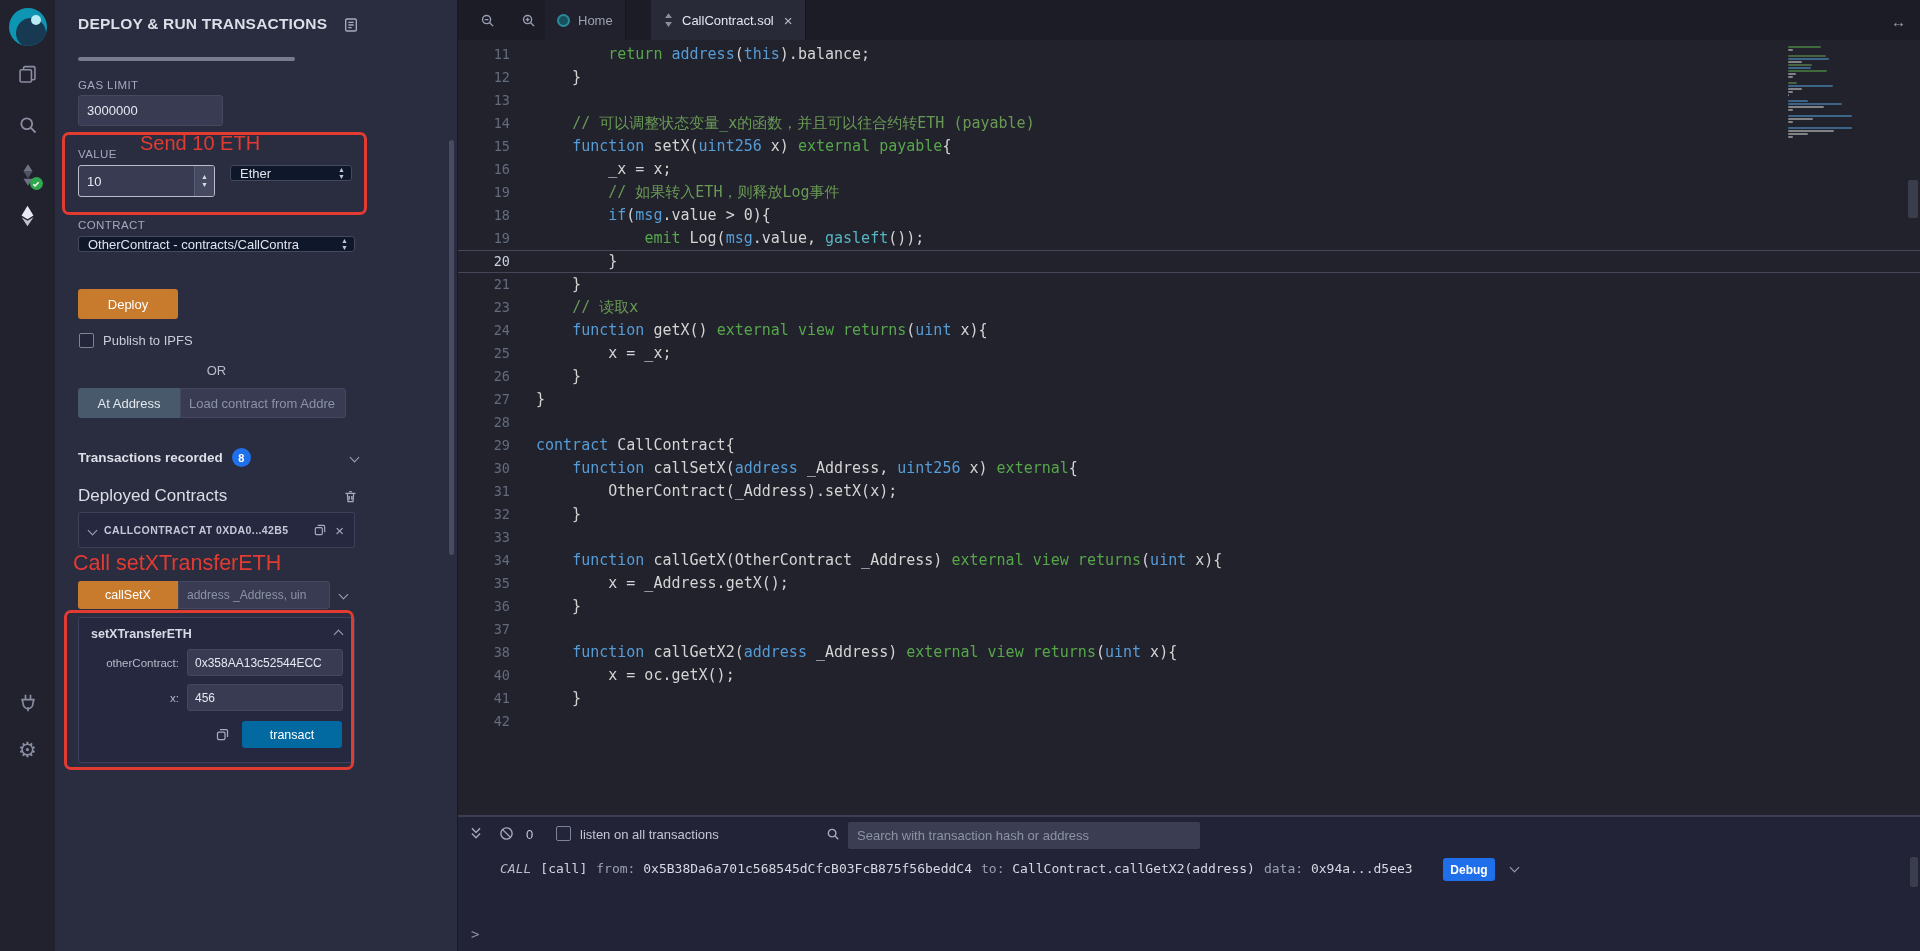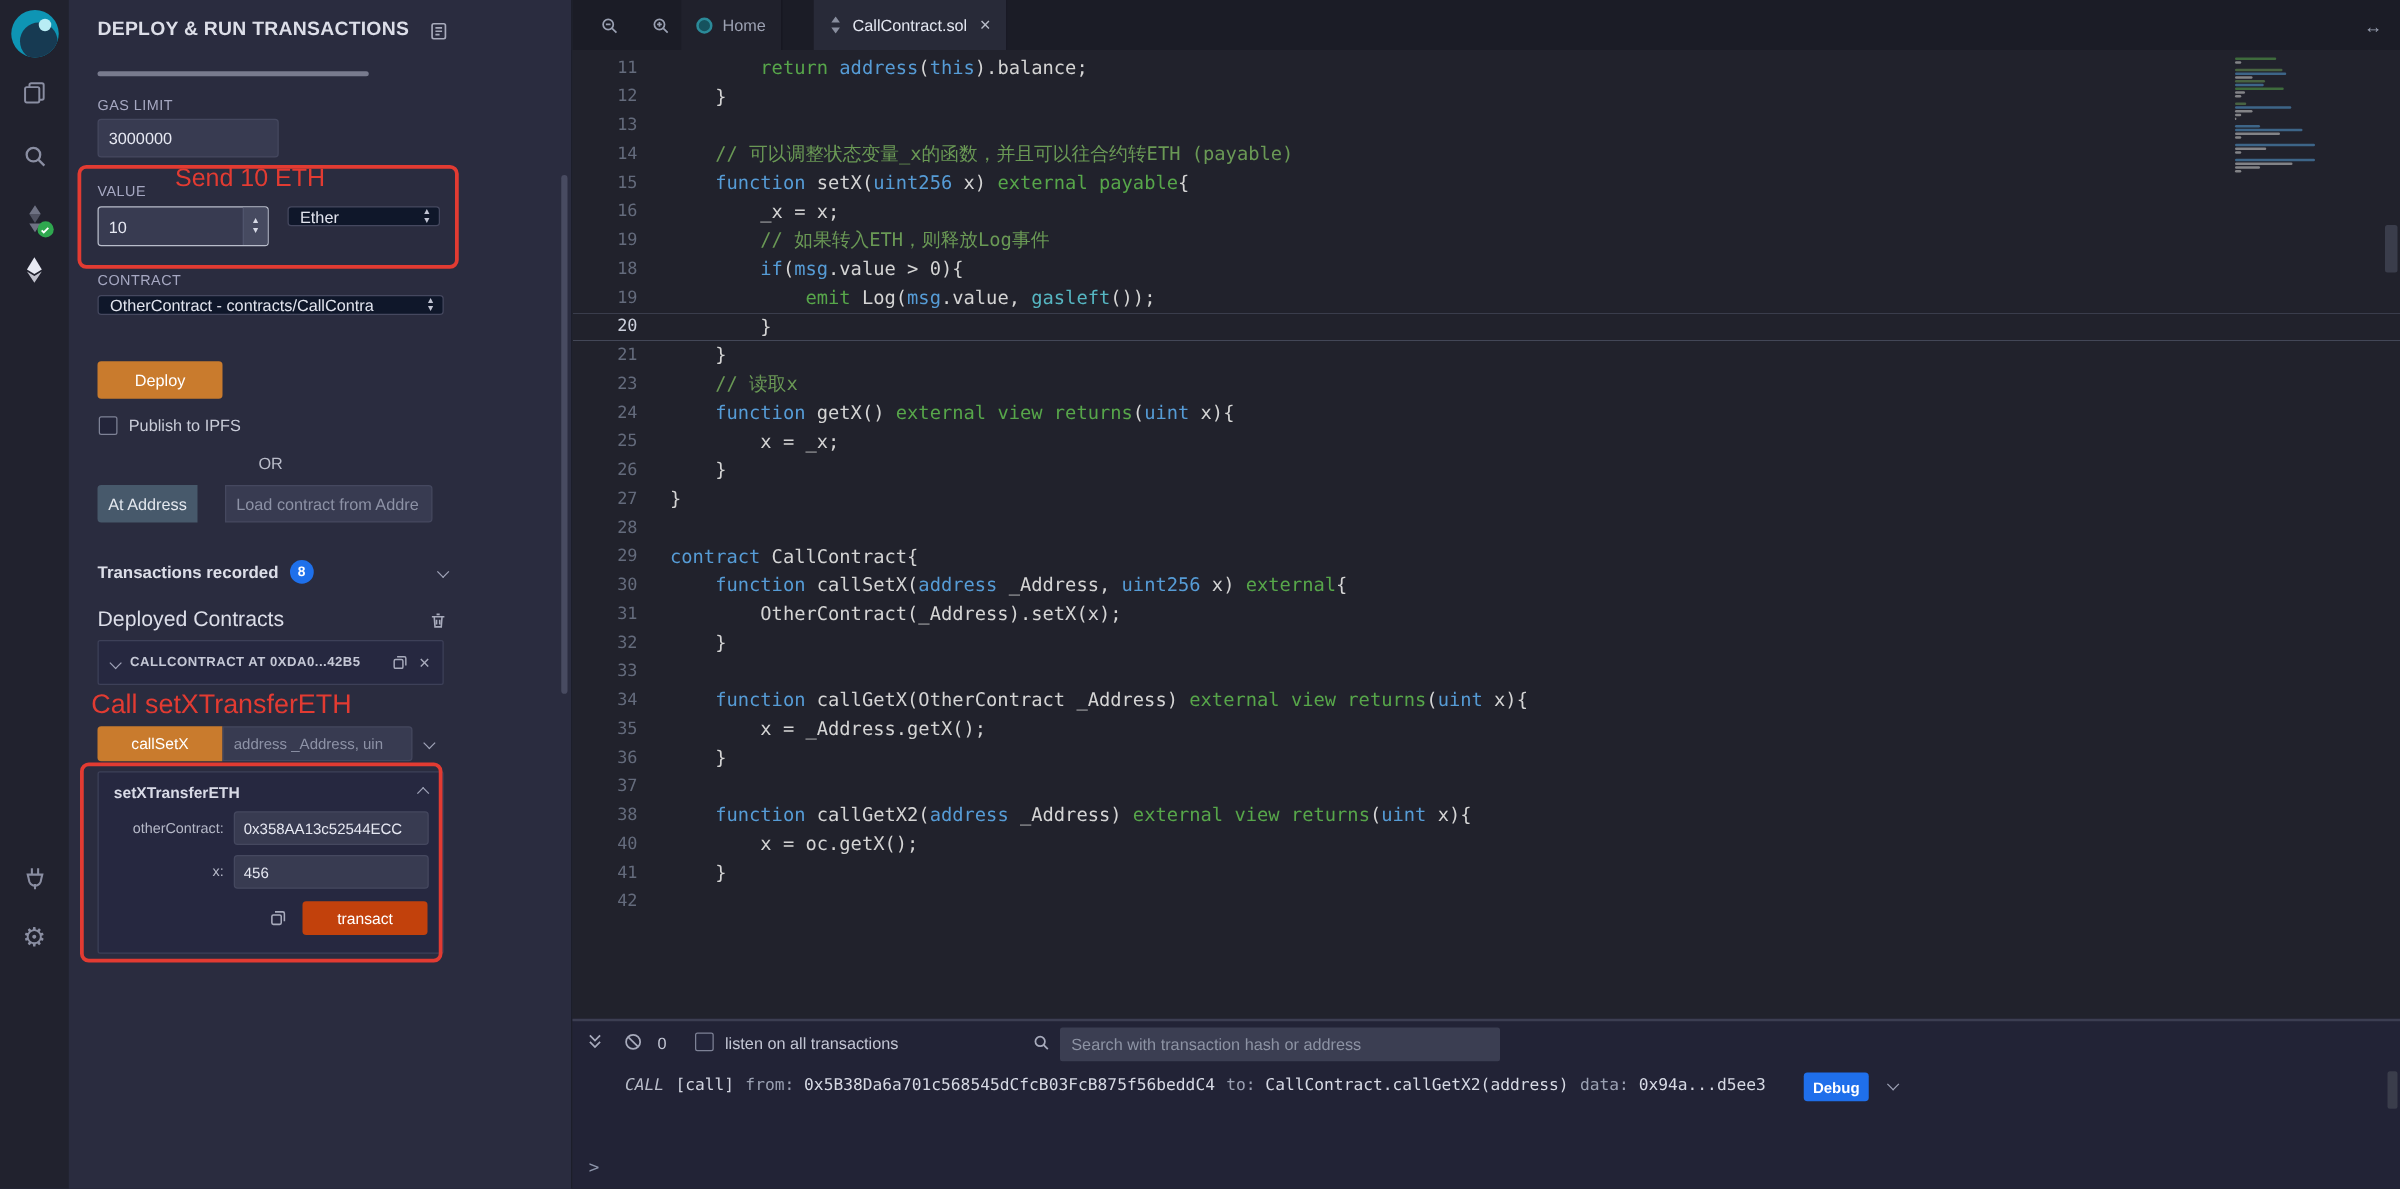--- a/index.html
+++ b/index.html
@@ -22,21 +22,21 @@
 .sp-label{font-size:11.5px;color:#a6a8c2;letter-spacing:.4px}
 .sp-input{position:absolute;height:31px;background:#383b51;border:1px solid #45485f;border-radius:3px;color:#e6e8f2;font-size:13px;padding:0 8px;font-family:inherit;outline:none}
 .sp-input::placeholder{color:#8d92a6}
 .num-wrap{position:absolute;display:flex}
 .stepper{position:absolute;right:1px;top:1px;bottom:1px;width:20px;background:#464a60;border-left:1px solid #5a5e78;border-radius:0 2px 2px 0;display:flex;flex-direction:column;align-items:center;justify-content:center;color:#d7dae6;font-size:7px;line-height:8px;cursor:pointer}
 .sel{position:absolute;height:16px;background:#0f172a;border:1px solid #45485f;border-radius:3px;display:flex;align-items:flex-start;padding:0 22px 0 9px;font-size:13px;color:#e2e4ee;cursor:pointer;white-space:nowrap;overflow:hidden}
 .sel-arrows{position:absolute;right:6px;top:50%;transform:translateY(-50%);display:flex;flex-direction:column;font-size:7px;line-height:7px;color:#c2c5d4}
 .btn{display:flex;align-items:center;justify-content:center;border-radius:3px;font-size:13px;cursor:pointer;color:#fff}
 .btn-orange{background:#c97b2d}
 .btn-slate{background:#47596b;color:#e3e7ee}
-.btn-red{background:#c2410c}
+.btn-red{background:#0369a1}
 .cb{display:inline-block;width:15px;height:15px;border:1px solid #7e8296;border-radius:2px;background:#23253a;cursor:pointer;flex:none}
 .chev{display:inline-block;width:7px;height:7px;border-right:1.7px solid #a0a4b8;border-bottom:1.7px solid #a0a4b8;transform:rotate(45deg);cursor:pointer}
 .chev.up{transform:rotate(-135deg)}
 .badge{display:inline-flex;align-items:center;justify-content:center;min-width:19px;height:19px;border-radius:50%;background:#1e70eb;color:#fff;font-size:11px;font-weight:bold}
 .card{position:absolute;background:#262840;border:1px solid #3d4058;border-radius:2px}
 .fn-row{display:flex;align-items:center;gap:8px;margin-top:8px}
 .fn-row label{width:88px;text-align:right;font-size:11.5px;color:#b6b9c8;flex:none}
 .fn-input{width:156px;height:27px;background:#383b51;border:1px solid #45485f;border-radius:3px;color:#e6e8f2;font-size:12px;padding:0 7px;font-family:inherit;outline:none}
 .red-box{position:absolute;border:3px solid #e23b32;border-radius:7px;z-index:10;pointer-events:none}
 .red-text{position:absolute;color:#e23b32;z-index:11;pointer-events:none;font-family:"Liberation Sans",sans-serif}
@@ -164,21 +164,21 @@
 
   <div class="abs btn btn-orange" style="left:23px;top:289px;width:100px;height:30px">Deploy</div>
 
   <div class="abs" style="left:24px;top:333px;display:flex;align-items:center;gap:9px">
     <span class="cb"></span>
     <span style="font-size:13px;color:#c9ccd8">Publish to IPFS</span>
   </div>
 
   <div class="abs" style="left:23px;top:363px;width:277px;text-align:center;font-size:13px;color:#b9bcc9">OR</div>
 
-  <div class="abs btn btn-slate" style="left:23px;top:388px;width:80px;height:30px;border-radius:3px 0 0 3px">At Address</div>
+  <div class="abs btn btn-slate" style="left:23px;top:388px;width:102px;height:30px;border-radius:3px 0 0 3px">At Address</div>
   <input class="sp-input" style="left: 125px; top: 388px; width: 166px; height: 30px; border-radius: 0px 3px 3px 0px;" placeholder="Load contract from Addre">
 
   <div class="abs" style="left:23px;top:448px;width:280px;display:flex;align-items:center;gap:9px">
     <span style="font-size:13.5px;font-weight:bold;color:#dcdee8">Transactions recorded</span>
     <span class="badge">8</span>
     <span class="chev" style="margin-left:auto"></span>
   </div>
 
   <div class="abs" style="left:23px;top:486px;width:280px;display:flex;align-items:center">
     <span style="font-size:17px;color:#dcdee8">Deployed Contracts</span>

